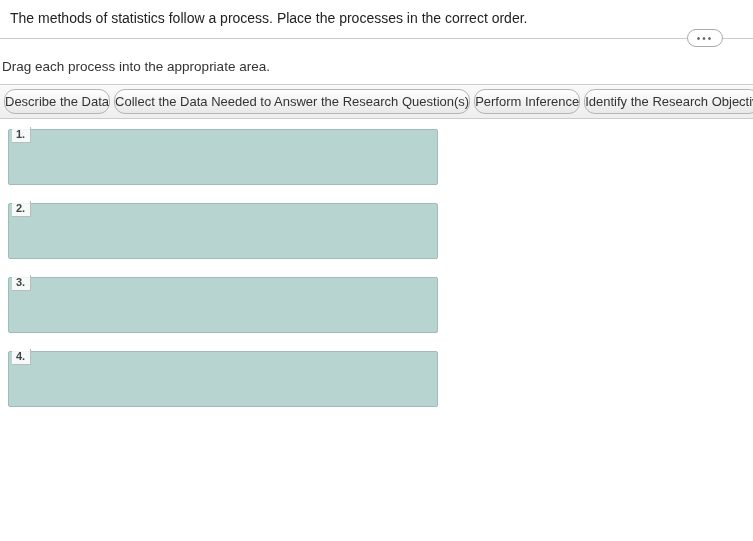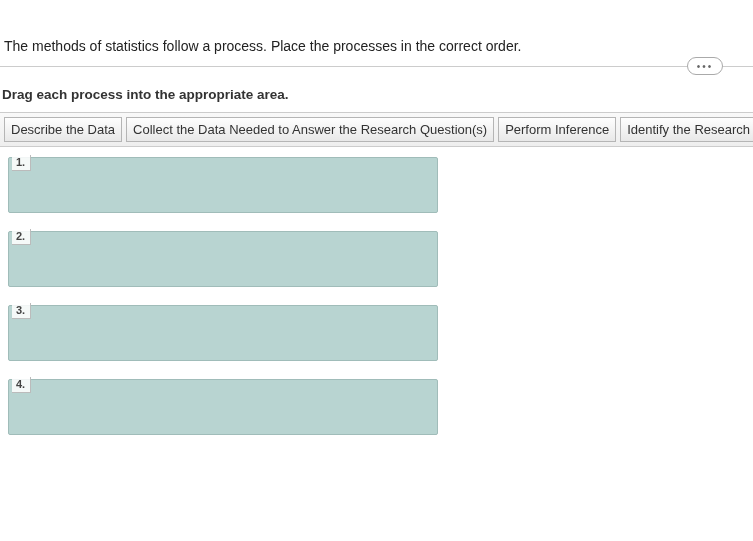--- a/index.html
+++ b/index.html
@@ -9,26 +9,25 @@
     }
     body {
       font-family: Arial, Helvetica, sans-serif;
       background: #ffffff;
       width: 753px;
       height: 541px;
       overflow: hidden;
       color: #333;
     }
     .question-header {
-      padding: 10px 8px 12px 4px;
+      padding: 10px 8px 12px 10px;
       font-size: 14px;
       color: #222;
       border-bottom: 1px solid #ccc;
       position: relative;
-      margin-top: 28px;
     }
     .ellipsis-button {
       position: absolute;
       right: 30px;
       bottom: -9px;
       background: #fff;
       border: 1px solid #aaa;
       border-radius: 10px;
       width: 36px;
       height: 18px;
@@ -37,37 +36,36 @@
       justify-content: center;
       font-size: 10px;
       letter-spacing: 2px;
       color: #666;
       cursor: pointer;
     }
     .instruction {
       padding: 20px 8px 10px 2px;
       font-size: 13.5px;
       color: #333;
-      font-weight: bold;
     }
     .drag-source-bar {
       display: flex;
       gap: 4px;
       padding: 4px 4px;
       border-top: 1px solid #ccc;
       border-bottom: 1px solid #ccc;
       background: linear-gradient(#f9f9f9, #eeeeee);
       overflow: hidden;
       white-space: nowrap;
     }
     .drag-token {
       background: linear-gradient(#fefefe, #e8e8e8);
       border: 1px solid #b5b5b5;
-      border-radius: 0;
-      padding: 4px 6px;
+      border-radius: 11px;
+      padding: 4px 0;
       font-size: 13px;
       color: #333;
       cursor: grab;
       white-space: nowrap;
       flex-shrink: 0;
     }
     .drop-area {
       padding: 10px 8px;
     }
     .drop-slot {

